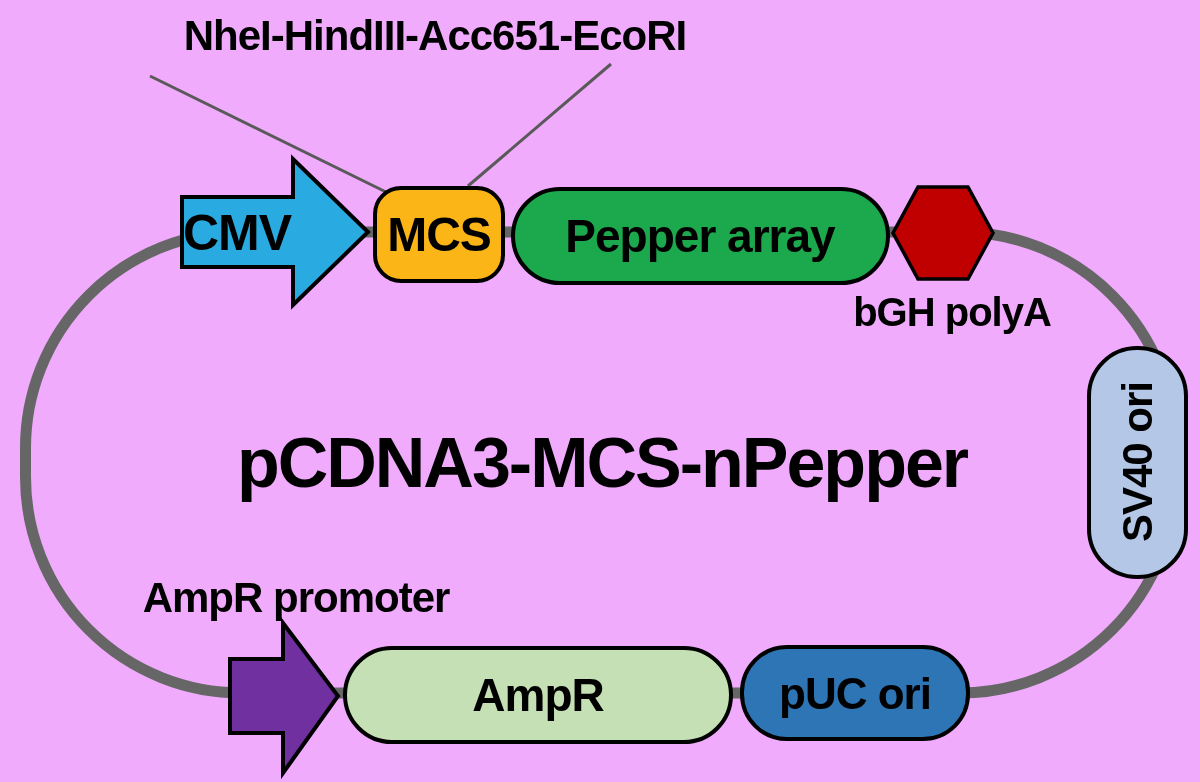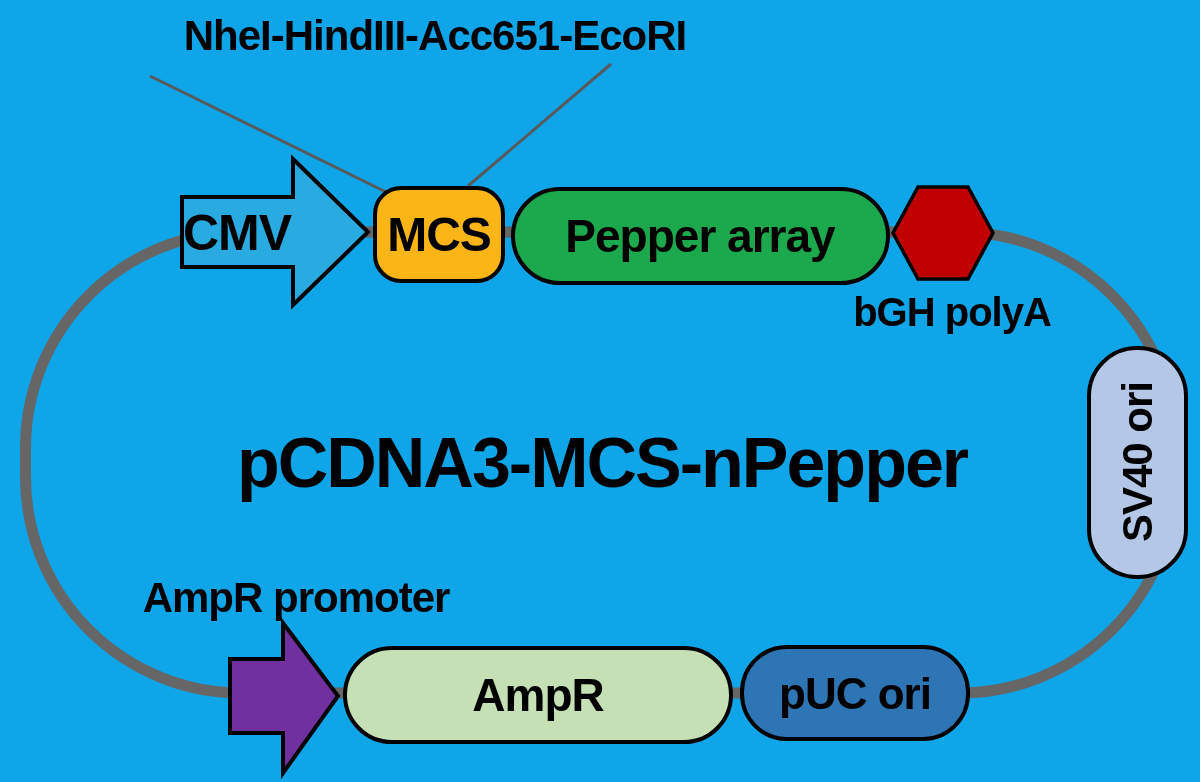--- a/index.html
+++ b/index.html
@@ -4,21 +4,21 @@
 <style>
   html, body {
     margin: 0;
     padding: 0;
     background: #ffffff;
   }
   #stage {
     position: relative;
     width: 1200px;
     height: 782px;
-    background: #0ea5e9;
+    background: #f0abfc;
     overflow: hidden;
     font-family: "Liberation Sans", sans-serif;
   }
   svg { display: block; }
   text {
     font-family: "Liberation Sans", "DejaVu Sans", sans-serif;
     font-weight: bold;
     fill: #000000;
   }
   .feature-label   { letter-spacing: -1px; }

